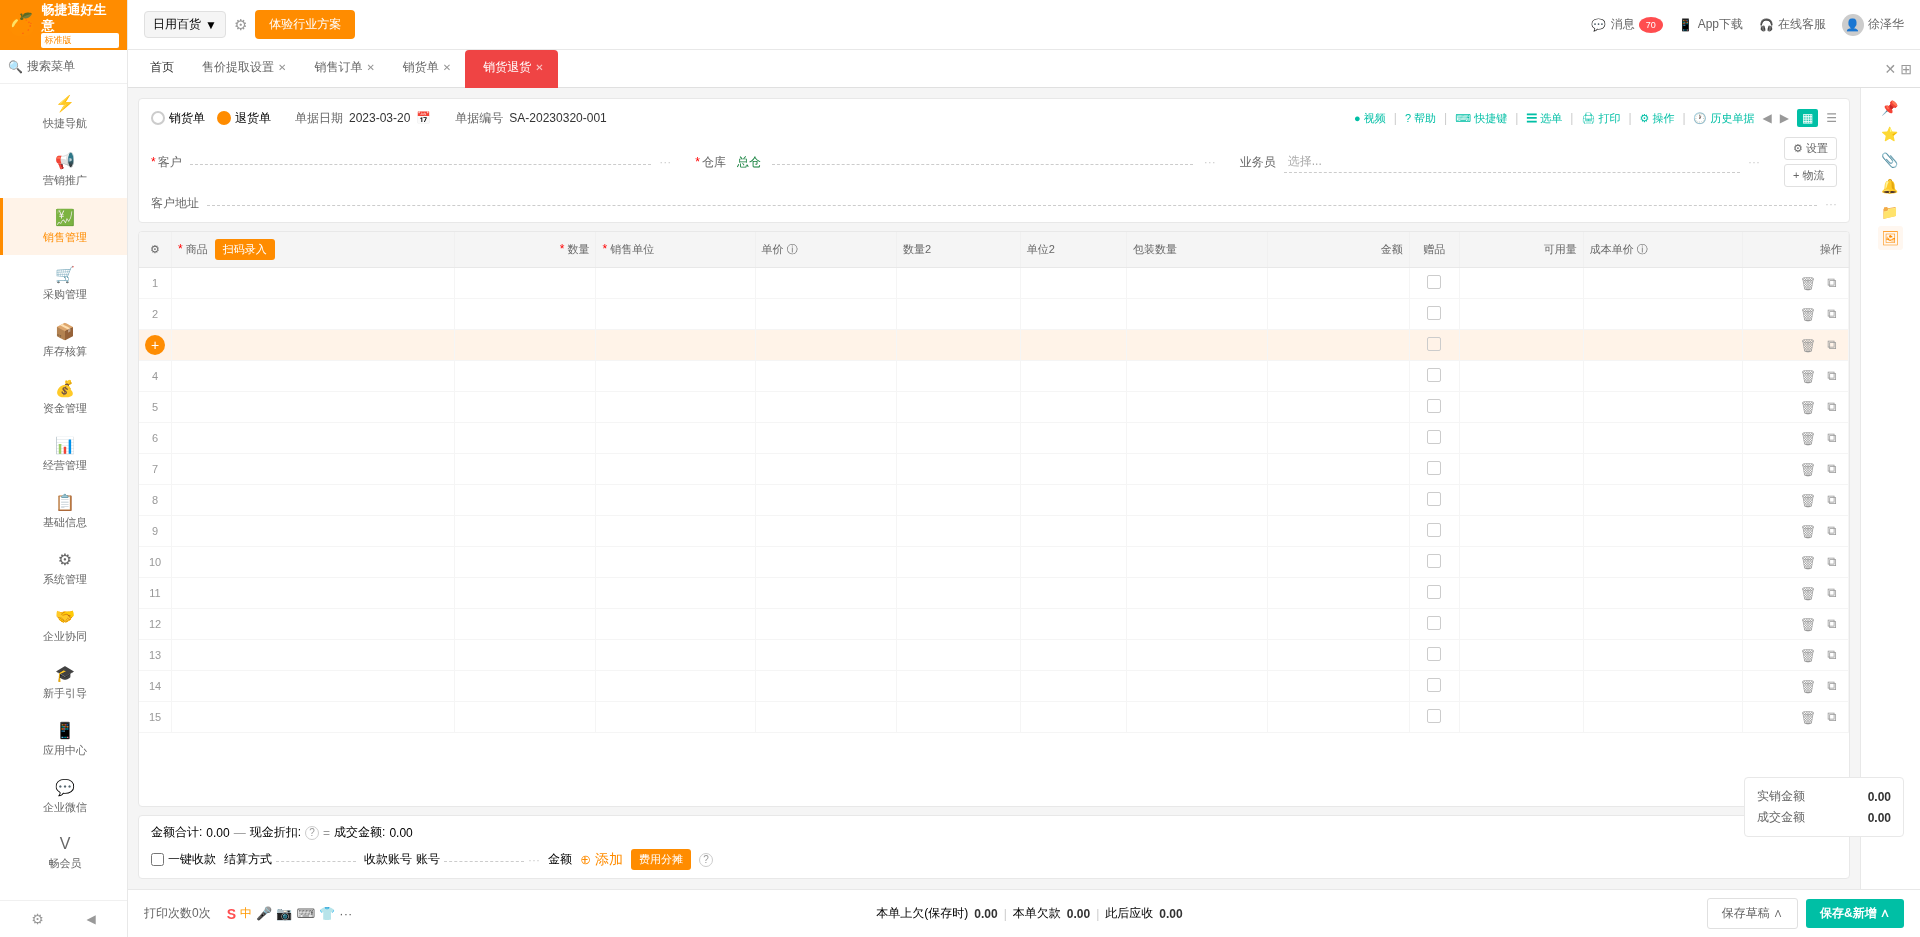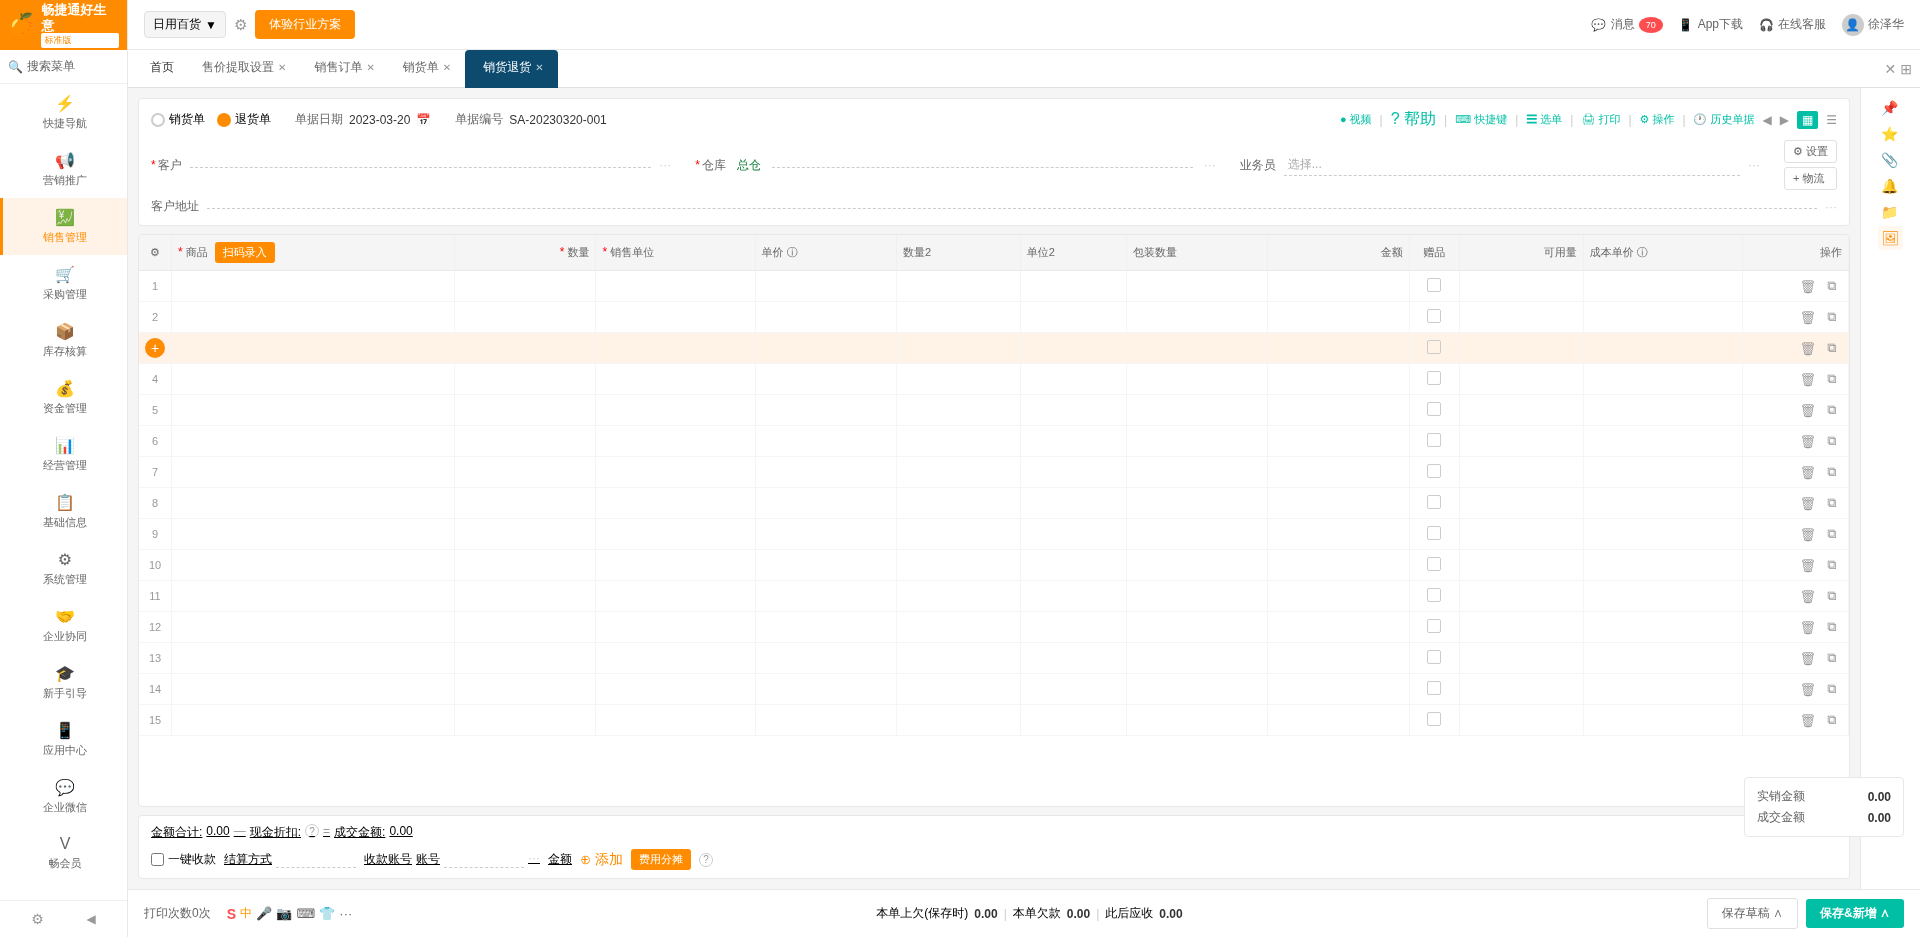--- a/index.html
+++ b/index.html
@@ -25,21 +25,21 @@
     .topbar-left { display: flex; align-items: center; gap: 8px; }
     .topbar-select { display: flex; align-items: center; gap: 4px; background: #f5f5f5; border: 1px solid #e0e0e0; border-radius: 4px; padding: 4px 8px; cursor: pointer; }
     .topbar-btn { background: #ff8c00; color: #fff; border: none; border-radius: 4px; padding: 6px 14px; cursor: pointer; font-size: 12px; }
     .topbar-right { display: flex; align-items: center; gap: 16px; color: #666; }
     .topbar-right-item { display: flex; align-items: center; gap: 4px; cursor: pointer; }
     .badge { background: #ff4d4f; color: #fff; border-radius: 50%; width: 24px; height: 16px; display: flex; align-items: center; justify-content: center; font-size: 9px; }
 
     
     .tabs { display: flex; align-items: center; background: #fff; border-bottom: 1px solid #e0e0e0; padding: 0 8px; height: 38px; }
     .tab { display: flex; align-items: center; gap: 4px; padding: 0 14px; height: 38px; cursor: pointer; color: #666; border-bottom: 2px solid transparent; white-space: nowrap; }
-    .tab.active { color: #fff; background: #0c4a6e; border-radius: 4px 4px 0 0; padding-left: 18px; }
+    .tab.active { color: #fff; background: #ef4444; border-radius: 4px 4px 0 0; padding-left: 18px; }
     .tab-close { font-size: 10px; opacity: 0.7; }
     .tab-home { color: #333; }
     .tabs-end { margin-left: auto; display: flex; gap: 4px; }
 
     
     .form-header { background: #fff; border: 1px solid #e8e8e8; border-radius: 4px; padding: 10px 12px; }
     .form-header-top { display: flex; align-items: center; gap: 24px; margin-bottom: 10px; }
     .form-header-actions { margin-left: auto; display: flex; gap: 8px; align-items: center; }
     .radio-group { display: flex; gap: 12px; align-items: center; }
     .radio-item { display: flex; align-items: center; gap: 4px; cursor: pointer; }
@@ -71,21 +71,21 @@
     .checkbox-box { width: 14px; height: 14px; border: 1px solid #ccc; border-radius: 2px; display: inline-block; }
     .action-cell { display: flex; gap: 4px; align-items: center; justify-content: flex-end; }
     .icon-btn { width: 20px; height: 20px; display: flex; align-items: center; justify-content: center; cursor: pointer; color: #999; font-size: 13px; }
     .subtotal-row { background: #fffbe6; }
     .subtotal-row td { font-weight: bold; color: #333; }
 
     
     .footer { background: #fff; border: 1px solid #e8e8e8; border-radius: 4px; padding: 8px 12px; }
     .footer-row1 { display: flex; align-items: center; gap: 12px; margin-bottom: 8px; }
     .footer-row2 { display: flex; align-items: center; gap: 8px; }
-    .footer-field { display: flex; gap: 4px; text-decoration: underline; }
+    .footer-field { display: flex; align-items: center; gap: 4px; }
     .dash { color: #999; }
     .equals { color: #999; }
     .add-icon { color: #ff8c00; cursor: pointer; font-size: 14px; }
     .fee-btn { background: #ff8c00; color: #fff; border: none; border-radius: 3px; padding: 3px 8px; cursor: pointer; font-size: 11px; }
 
     
     .bottom-bar { height: 48px; background: #fff; border-top: 1px solid #e8e8e8; display: flex; align-items: center; justify-content: space-between; padding: 0 16px; }
     .bottom-left { display: flex; align-items: center; gap: 16px; color: #666; }
     .bottom-middle { display: flex; align-items: center; gap: 6px; }
     .bottom-right { display: flex; gap: 8px; align-items: center; }
@@ -267,21 +267,21 @@
           </div>
 
           <div class="field-group">
             <span class="field-label">单据编号</span>
             <span class="field-value">SA-20230320-001</span>
           </div>
 
           <div class="form-header-actions">
             <span style="color:#00bfa5;cursor:pointer;font-size:11px;">● 视频</span>
             <span class="topbar-divider">|</span>
-            <span style="color:#00bfa5;cursor:pointer;font-size:16px;">? 帮助</span>
+            <span style="color:#00bfa5;cursor:pointer;font-size:11px;">? 帮助</span>
             <span class="topbar-divider">|</span>
             <span style="color:#00bfa5;cursor:pointer;font-size:11px;">⌨ 快捷键</span>
             <span class="topbar-divider">|</span>
             <span style="color:#00bfa5;cursor:pointer;font-size:11px;">☰ 选单</span>
             <span class="topbar-divider">|</span>
             <span style="color:#00bfa5;cursor:pointer;font-size:11px;">🖨 打印</span>
             <span class="topbar-divider">|</span>
             <span style="color:#00bfa5;cursor:pointer;font-size:11px;">⚙ 操作</span>
             <span class="topbar-divider">|</span>
             <span style="color:#00bfa5;cursor:pointer;font-size:11px;">🕐 历史单据</span>

